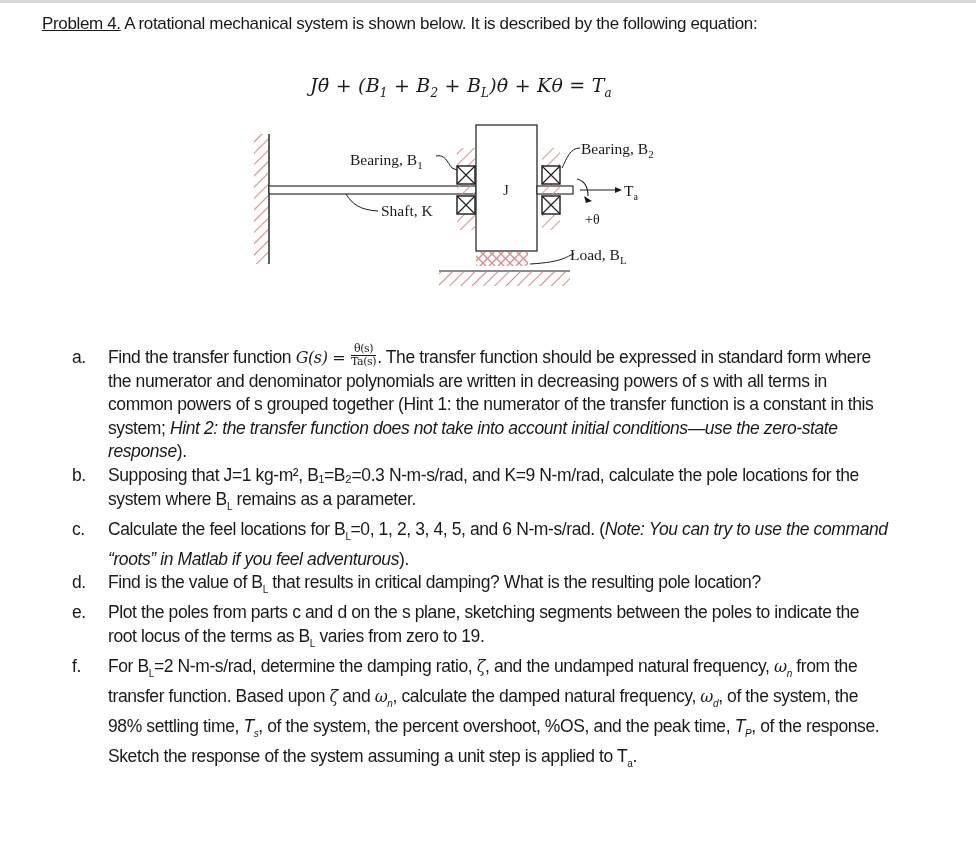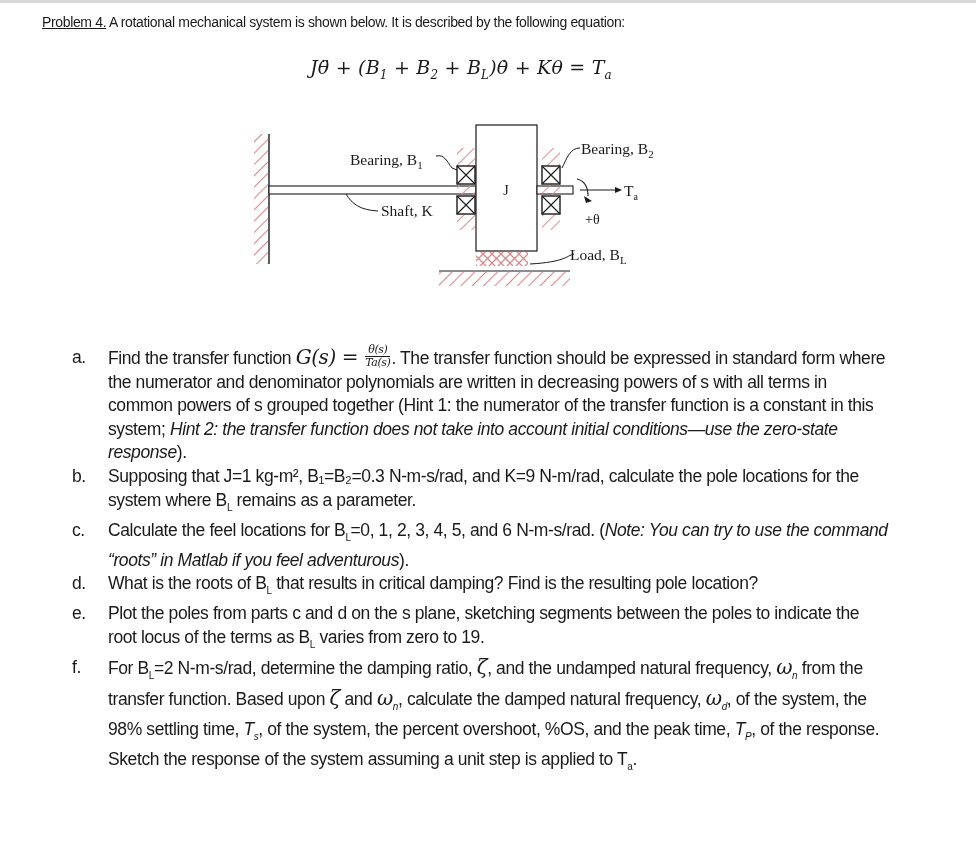--- a/index.html
+++ b/index.html
@@ -2,39 +2,39 @@
 <html><head>
 <meta charset="utf-8">
 <style>
   html, body { margin: 0; padding: 0; }
   body {
     width: 976px; height: 842px; background: #ffffff; position: relative; overflow: hidden;
     font-family: "Liberation Sans", "DejaVu Sans", sans-serif; color: #1a1a1a;
   }
   .topbar { position: absolute; left: 0; top: 0; width: 976px; height: 3px; background: #d8d8d8; }
   .title-line {
-    position: absolute; left: 42px; top: 14px; font-size: 14px; letter-spacing: -0.35px;
+    position: absolute; left: 42px; top: 14px; font-size: 17px; letter-spacing: -0.35px;
     white-space: nowrap;
   }
   .title-line .label { text-decoration: underline; }
   .equation {
-    position: absolute; left: 310px; top: 56px; font-family: "DejaVu Serif", serif; font-style: italic;
+    position: absolute; left: 310px; top: 74px; font-family: "DejaVu Serif", serif; font-style: italic;
     font-size: 19px; white-space: nowrap; letter-spacing: 0.2px;
   }
   .equation sub { font-size: 12px; font-style: italic; }
   .diagram { position: absolute; left: 240px; top: 110px; width: 440px; height: 190px; }
   .items { position: absolute; left: 72px; top: 346px; width: 820px; }
   .item { position: relative; padding-left: 36px; font-size: 17.5px; line-height: 23.6px; letter-spacing: -0.4px; }
   .item .marker { position: absolute; left: 0; top: 0; }
   .it { font-style: italic; }
   .frac { display: inline-block; vertical-align: middle; text-align: center; font-family: "DejaVu Serif", serif;
-          font-style: italic; font-size: 11px; line-height: 12px; margin: -6px 1px 0 1px; }
+          font-size: 11px; line-height: 12px; margin: -6px 1px 0 1px; }
   .frac .num { display: block; border-bottom: 1px solid #1a1a1a; padding: 0 1px; }
   .frac .den { display: block; }
-  .mathi { font-family: "DejaVu Serif", serif; font-style: italic; font-size: 20px; }
+  .mathi { font-family: "DejaVu Serif", serif; font-style: italic; font-size: 16px; }
   sub.small { font-size: 10px; }
 </style>
 </head>
 <body>
 
 <div class="topbar"></div>
 
 <div class="title-line">
   <span class="label">Problem 4.</span><span> A rotational mechanical system is shown below.   It is described by the following equation:</span>
 </div>
@@ -126,21 +126,21 @@
     <span>Supposing that J=1 kg-m², B₁=B₂=0.3 N-m-s/rad, and K=9 N-m/rad, calculate the pole locations for the system where B</span><sub class="small">L</sub><span> remains as a parameter.</span>
   </div>
 
   <div class="item">
     <span class="marker">c.</span>
     <span>Calculate the feel locations for B</span><sub class="small">L</sub><span>=0, 1, 2, 3, 4, 5, and 6 N-m-s/rad.  (</span><span class="it">Note: You can try to use the command “roots” in Matlab if you feel adventurous</span><span>).</span>
   </div>
 
   <div class="item">
     <span class="marker">d.</span>
-    <span>What is the roots of B</span><sub class="small">L</sub><span> that results in critical damping? Find is the resulting pole location?</span>
+    <span>Find is the value of B</span><sub class="small">L</sub><span> that results in critical damping? What is the resulting pole location?</span>
   </div>
 
   <div class="item">
     <span class="marker">e.</span>
     <span>Plot the poles from parts c and d on the s plane, sketching segments between the poles to indicate the root locus of the terms as B</span><sub class="small">L</sub><span> varies from zero to 19.</span>
   </div>
 
   <div class="item">
     <span class="marker">f.</span>
     <span>For B</span><sub class="small">L</sub><span>=2 N-m-s/rad, determine the damping ratio, </span><span class="mathi">ζ</span><span>, and the undamped natural frequency, </span><span class="mathi">ω</span><sub class="small it">n</sub><span> from the transfer function.  Based upon </span><span class="mathi">ζ</span><span>  and </span><span class="mathi">ω</span><sub class="small it">n</sub><span>, calculate the damped natural frequency, </span><span class="mathi">ω</span><sub class="small it">d</sub><span>, of the system, the 98% settling time, </span><span class="it">T</span><sub class="small it">s</sub><span>, of the system, the percent overshoot, %OS, and the peak time, </span><span class="it">T</span><sub class="small it">P</sub><span>, of the response. Sketch the response of the system assuming a unit step is applied to T</span><sub class="small">a</sub><span>.</span>

